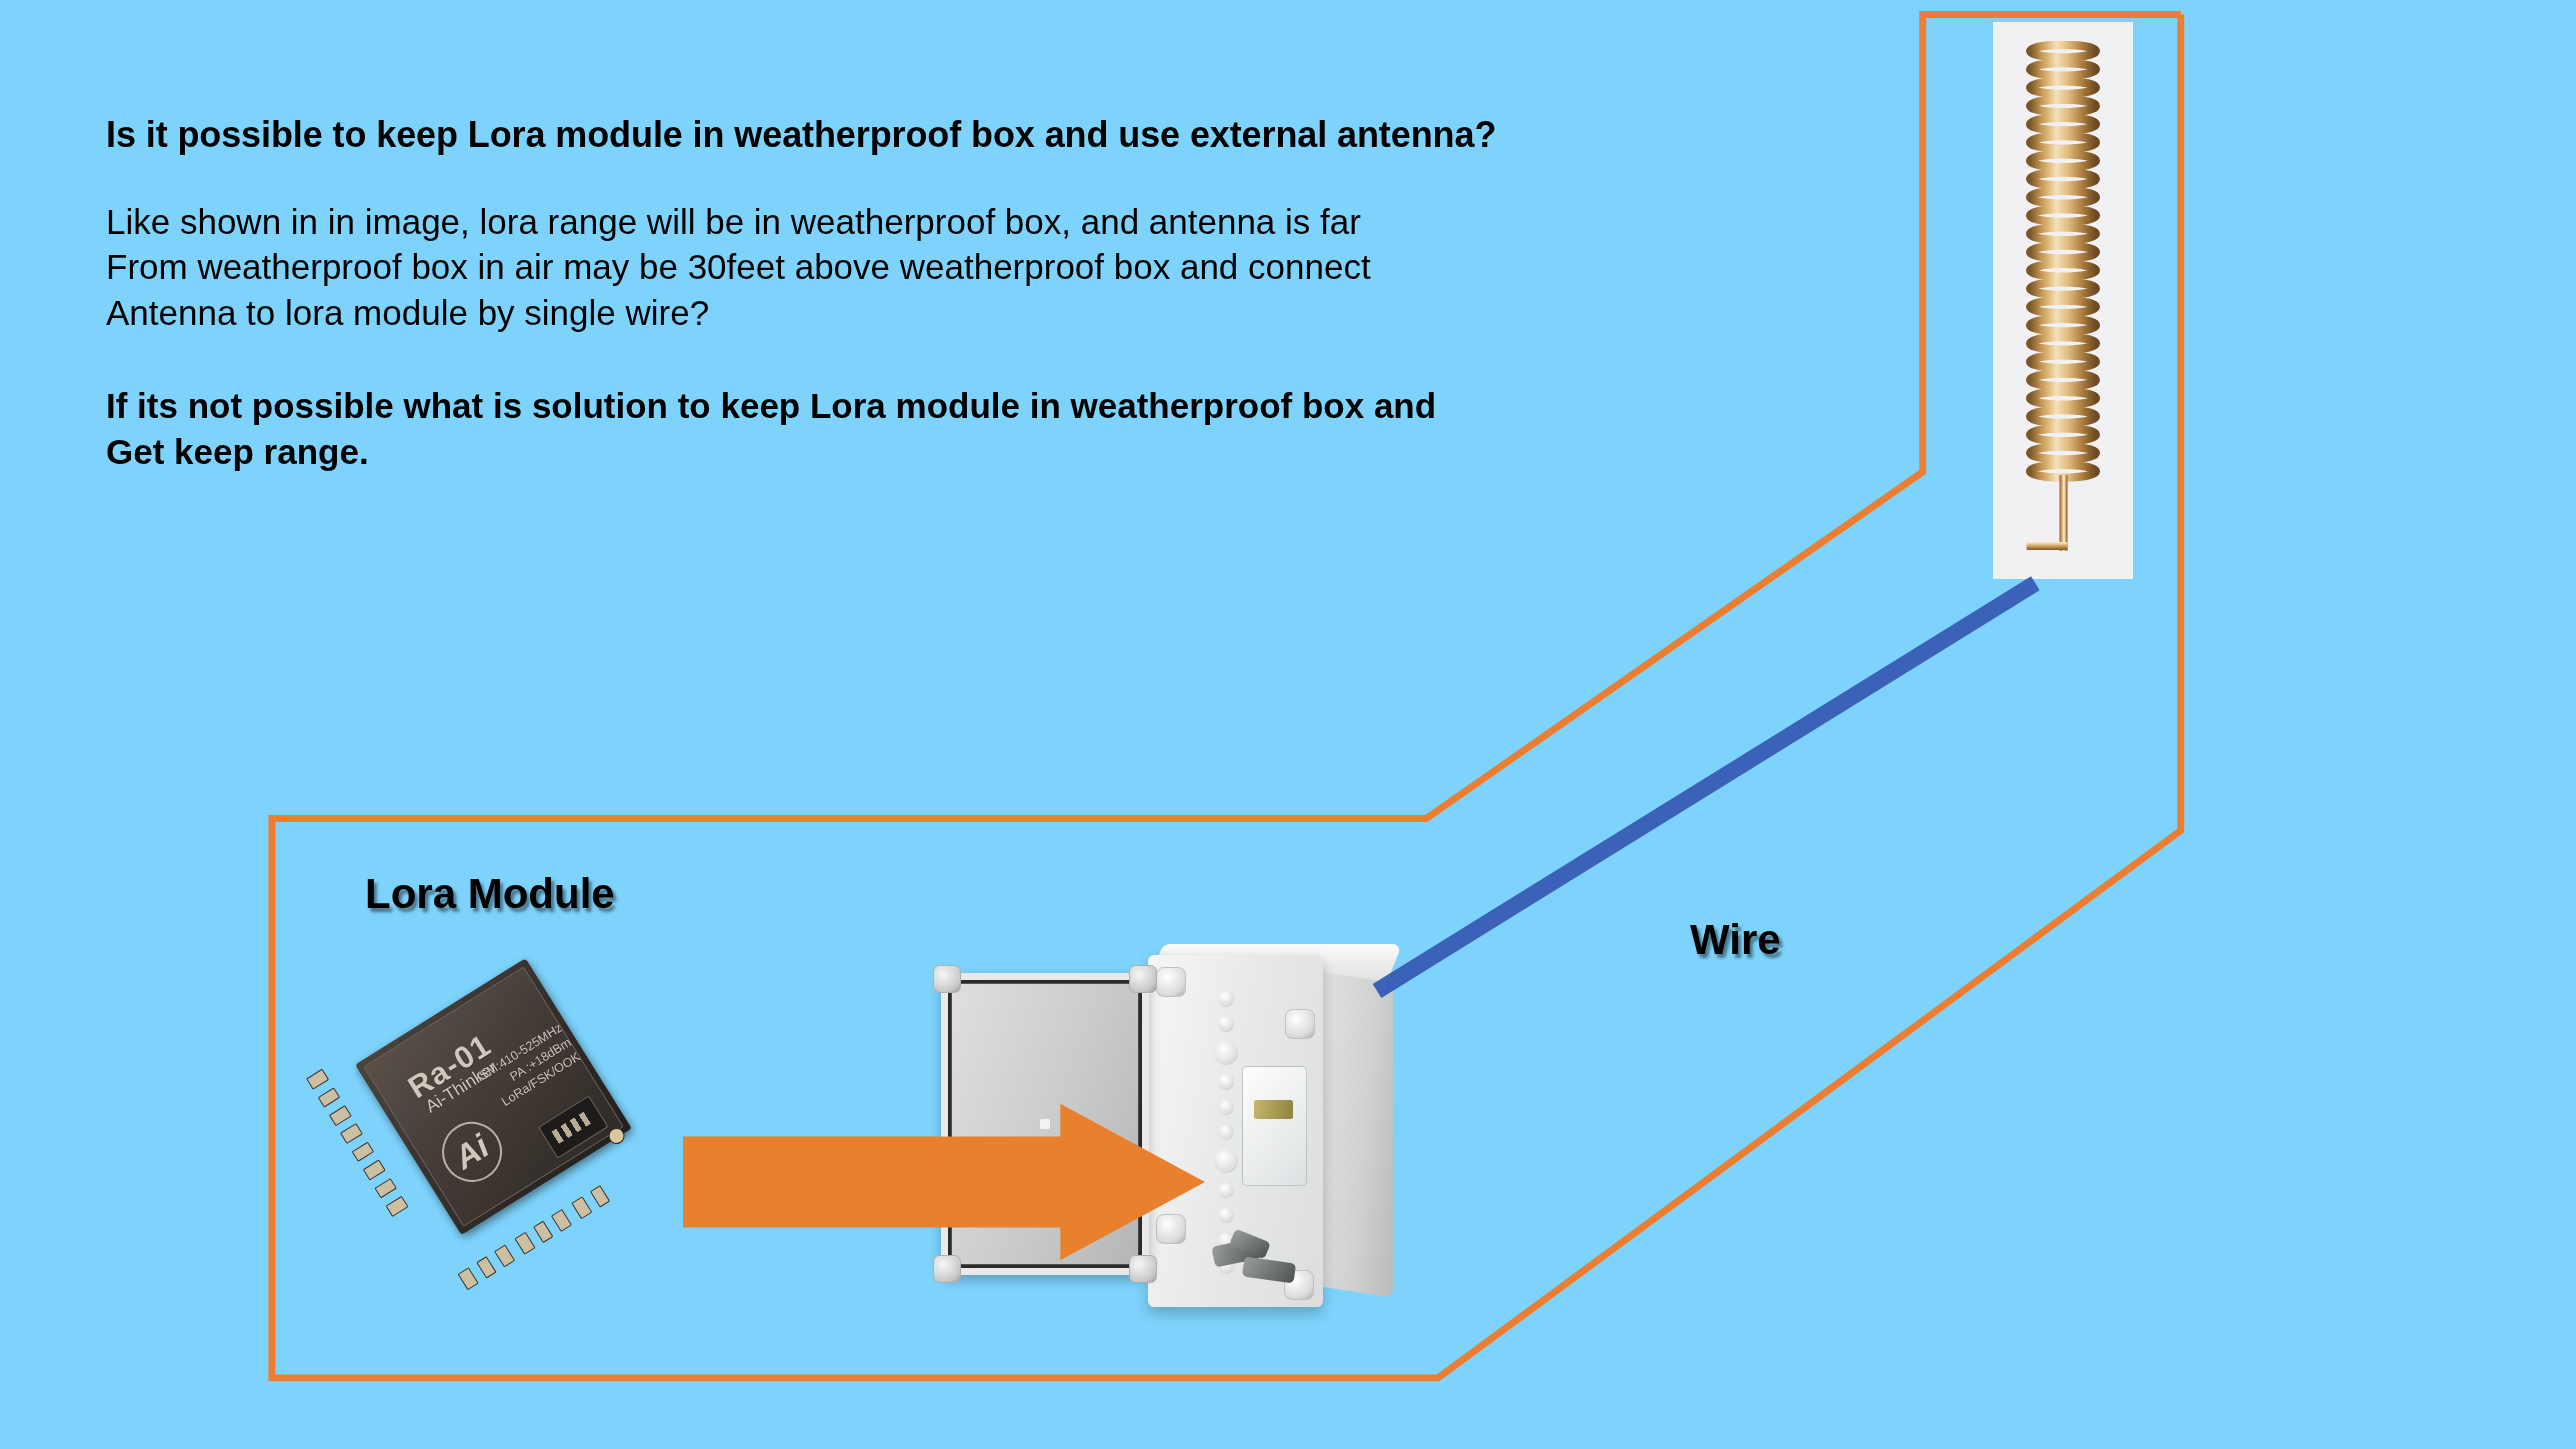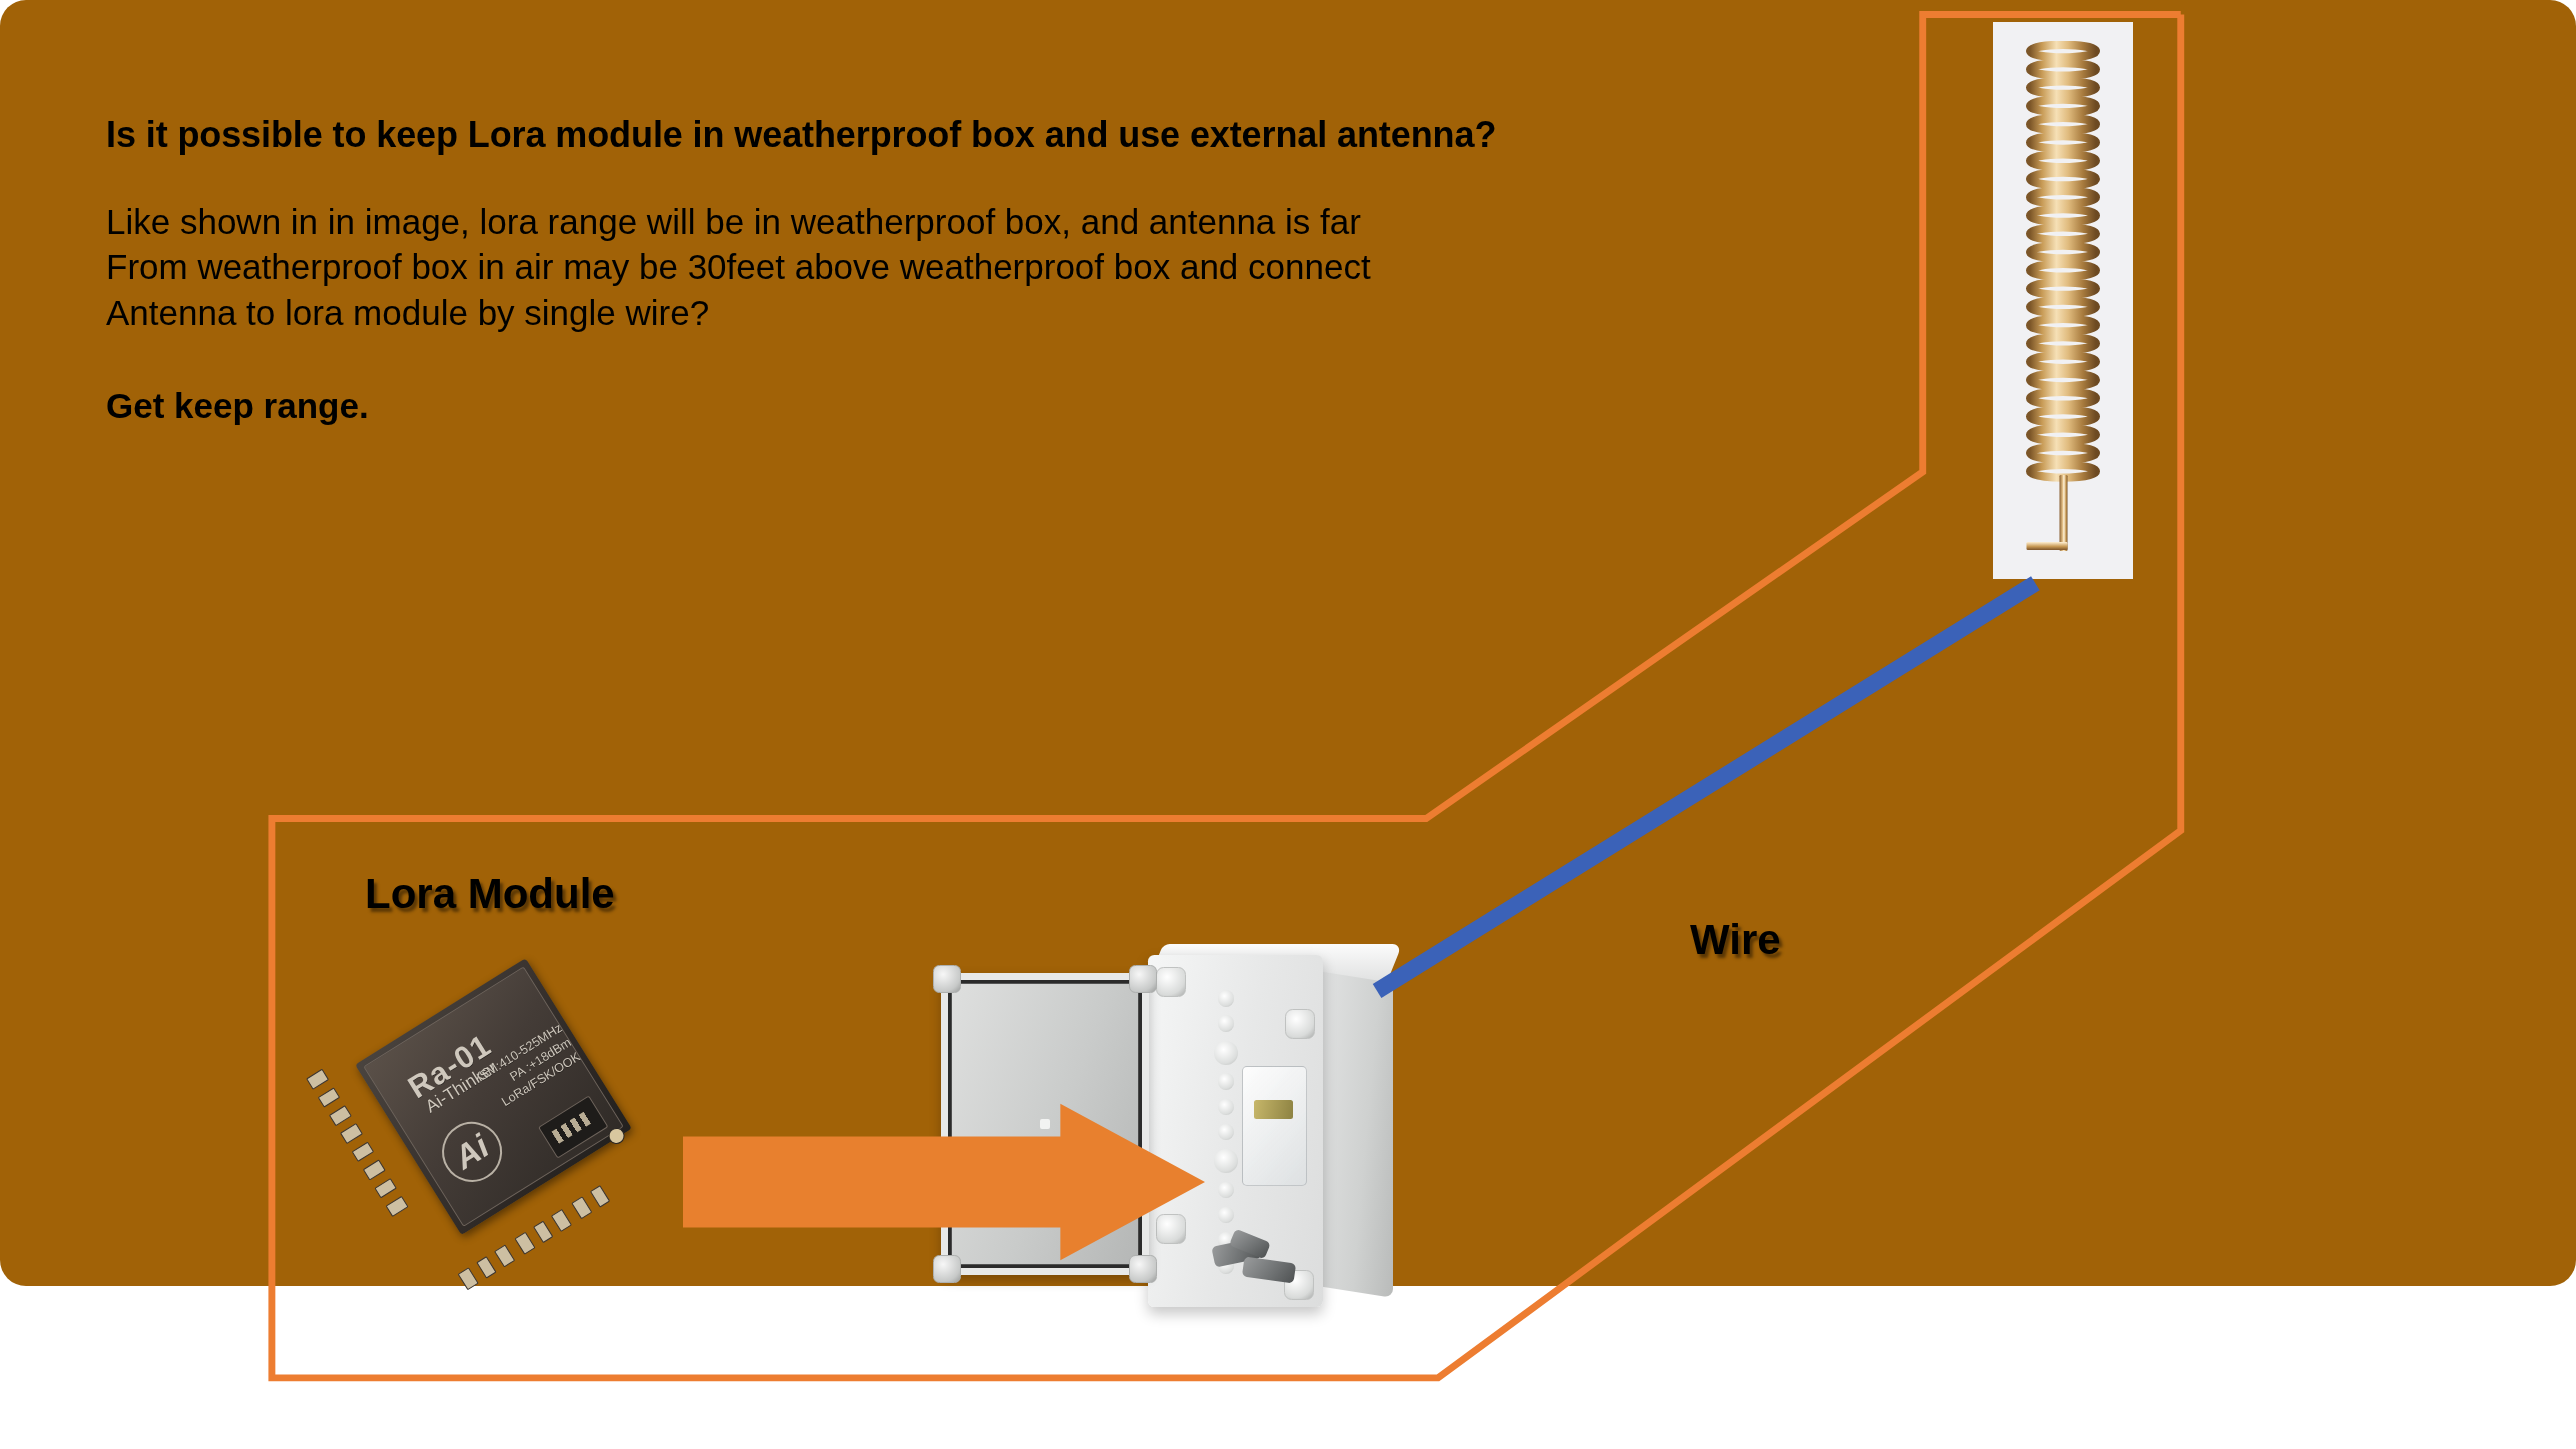--- a/index.html
+++ b/index.html
@@ -6,23 +6,22 @@
   html, body {
     width: 2576px;
     height: 1449px;
     background: #ffffff;
     font-family: "Liberation Sans", sans-serif;
     overflow: hidden;
   }
   #slide {
     position: relative;
     width: 2576px;
-    height: 1286px;
-    background: #a16207;
-    border-radius: 26px;
+    height: 1449px;
+    background: #7dd3fc;
   }
 
   
   .textblock {
     position: absolute;
     left: 106px;
     top: 116px;
     width: 1712px;
   }
   .q-head {
@@ -294,20 +293,21 @@
     <polyline points="3465,23 3055,23 3055,750 2266,1301 432,1301 432,2190 2285,2190 3465,1320 3465,23" fill="none" stroke="#ED7D31" stroke-width="11" stroke-linejoin="miter" stroke-linecap="butt"></polyline>
   </svg>
 
   <div class="textblock">
     <div class="q-head">Is it possible to keep Lora module in weatherproof box and use external antenna?</div>
     <div class="gap-a"></div>
     <div class="para">Like shown in in image, lora range will be in weatherproof box, and antenna is far</div>
     <div class="para">From weatherproof box in air may be 30feet above weatherproof box and connect</div>
     <div class="para">Antenna to lora module by single wire?</div>
     <div class="gap-b"></div>
+    <div class="para bold">If its not possible what is solution to keep Lora module in weatherproof box and</div>
     <div class="para bold">Get keep range.</div>
   </div>
 
   <div class="antenna-frame">
     <div class="coil-wrap">
       <svg class="coil" viewBox="0 0 128 700" preserveAspectRatio="none">
         <defs>
           <linearGradient id="gold" x1="0" y1="0" x2="1" y2="0">
             <stop offset="0%" stop-color="#7c5628"></stop>
             <stop offset="18%" stop-color="#c79a55"></stop>

